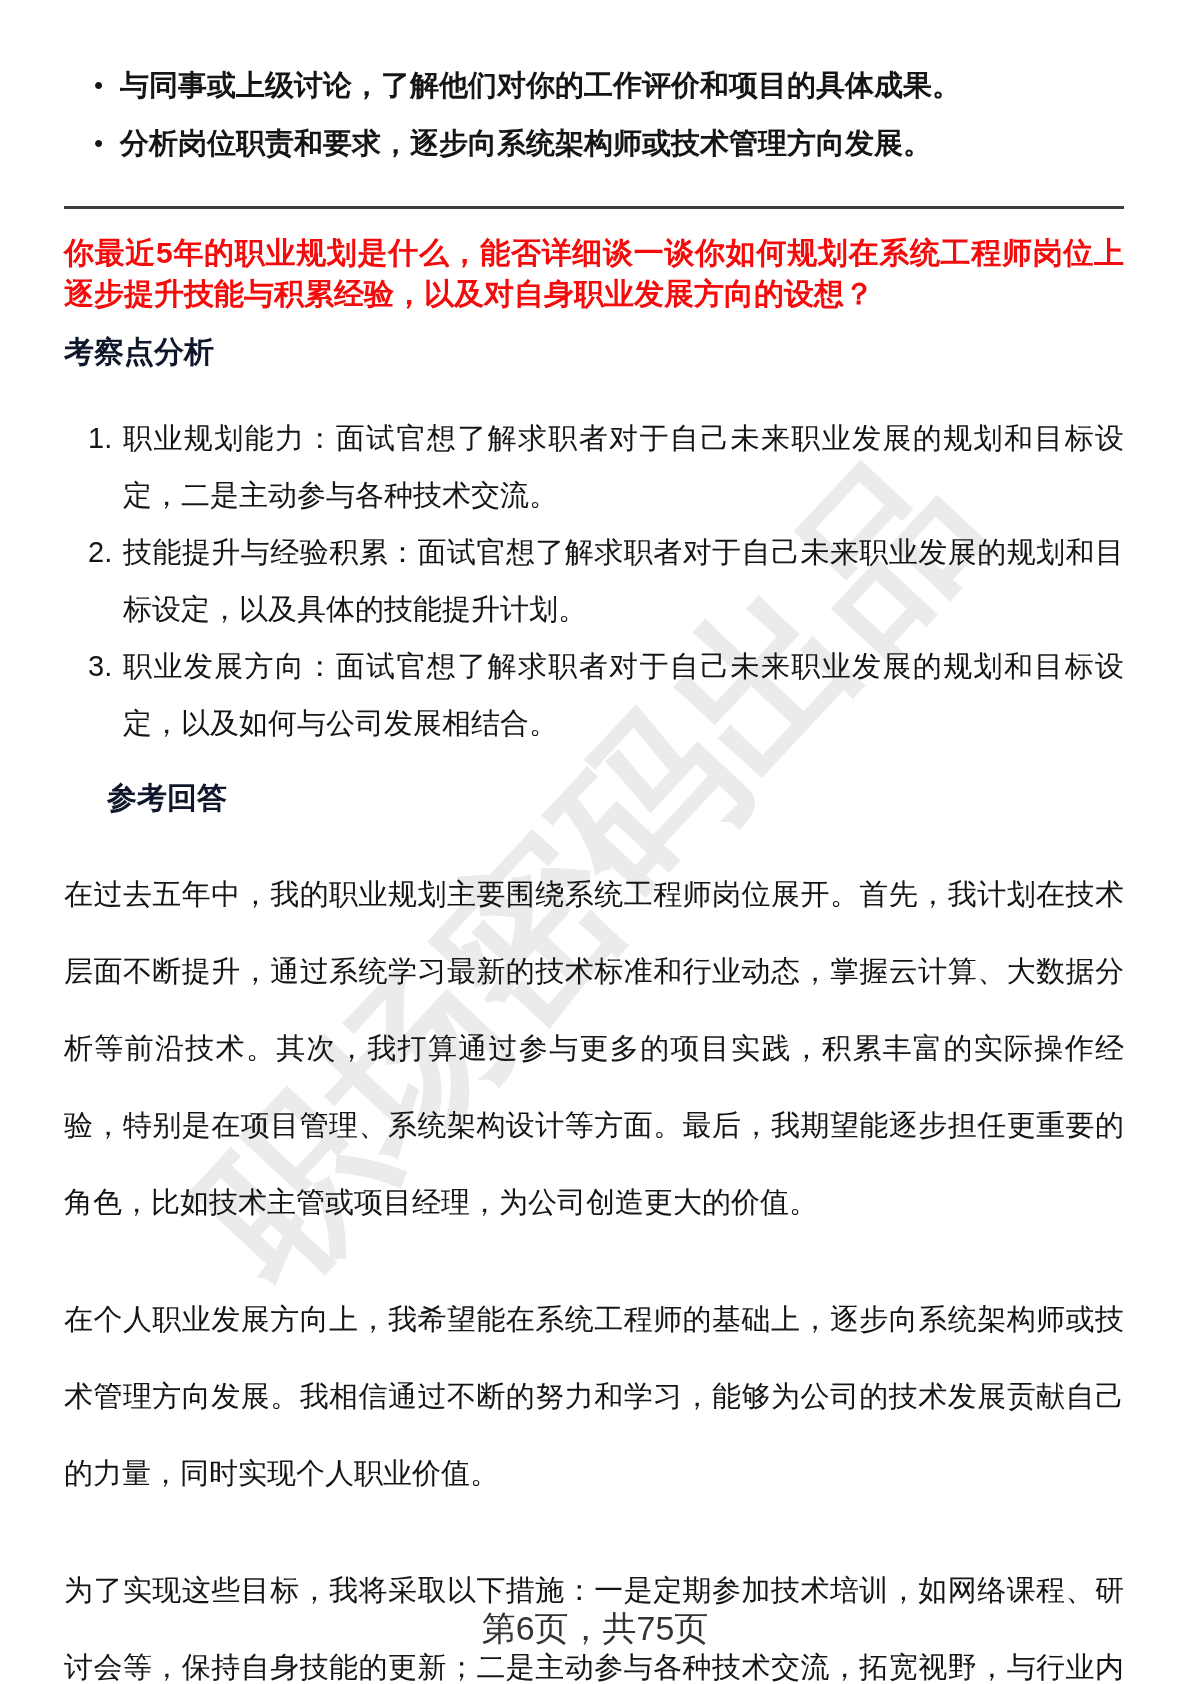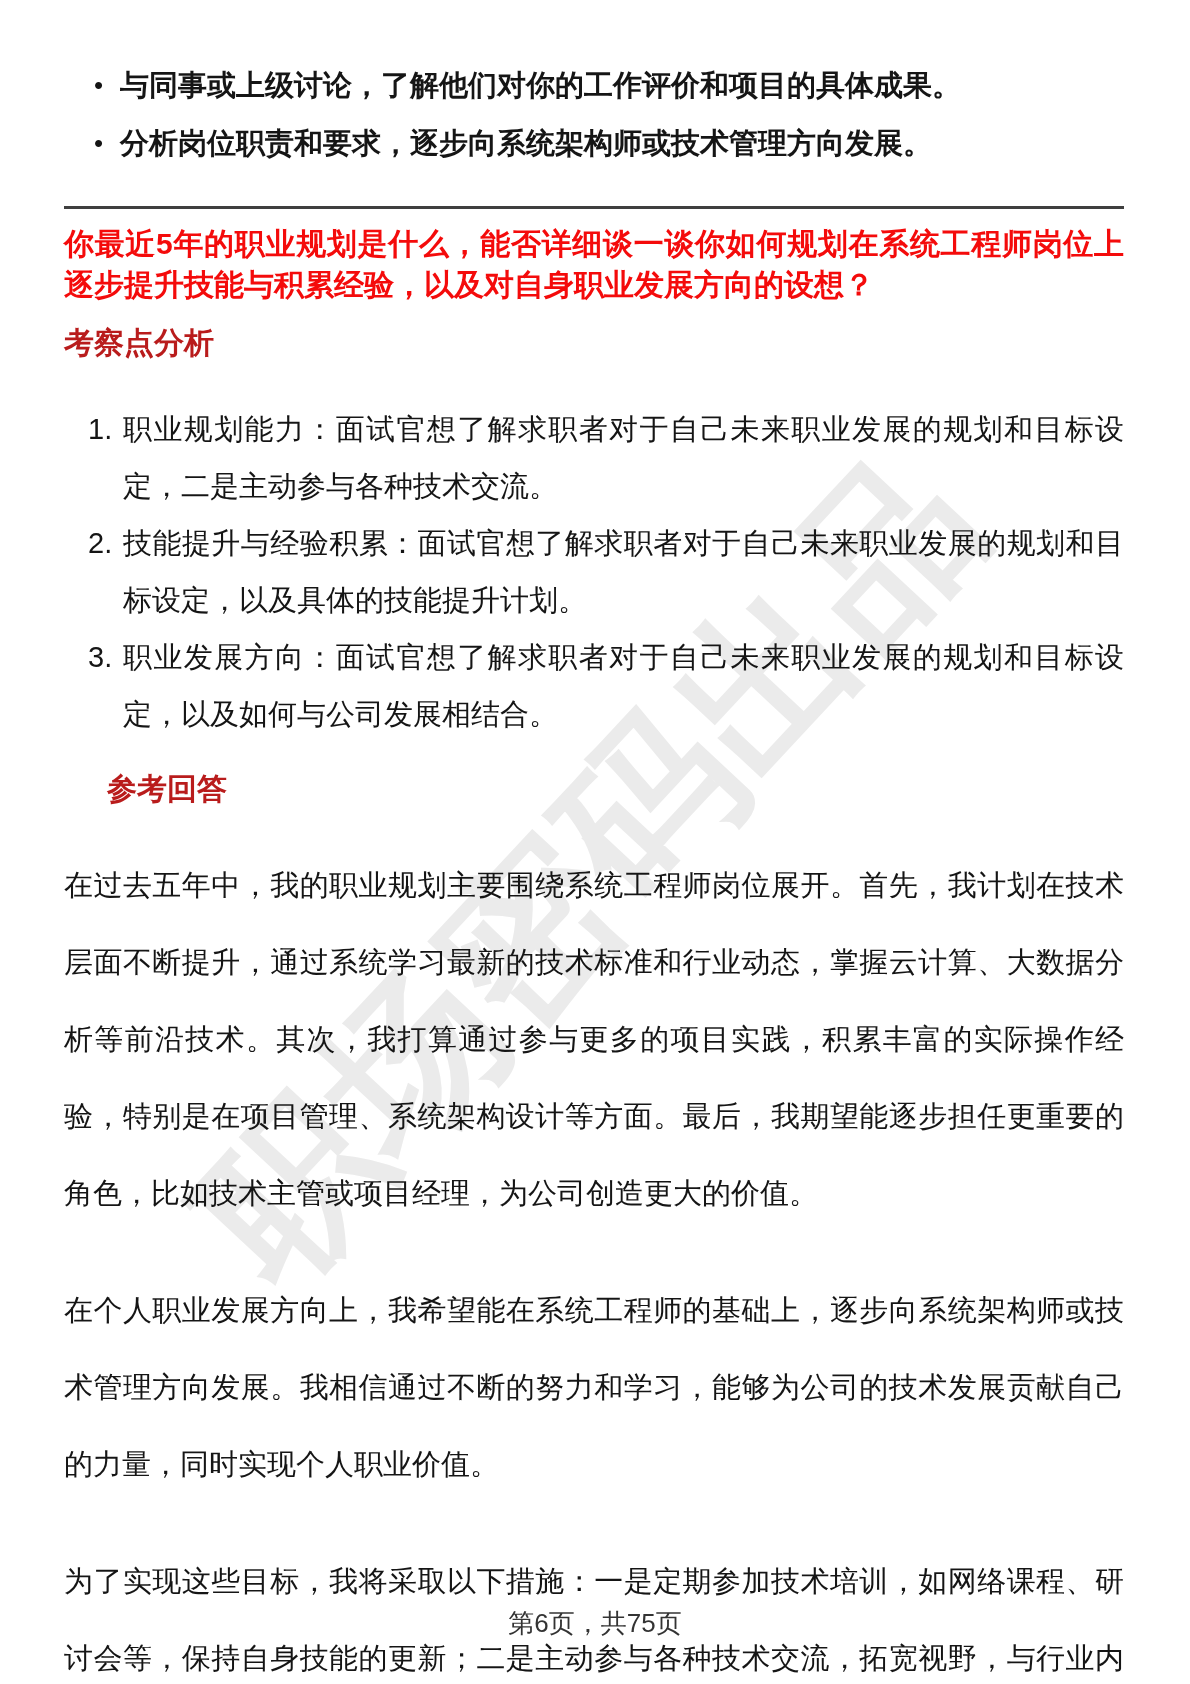--- a/index.html
+++ b/index.html
@@ -44,30 +44,30 @@
     flex: 0 0 26px;
     font-size: 26px;
   }
   .tip-text { flex: 1; font-weight: bold; }
   .divider {
     height: 3px;
     background: #3f3f3f;
     margin-top: 34px;
   }
   .question {
-    margin-top: 14px;
+    margin-top: 23px;
     color: #f40b0b;
     font-size: 30px;
     font-weight: 700;
     line-height: 41px;
     text-align: justify;
   }
   .red-heading {
     margin-top: 20px;
-    color: #b91c1c;
+    color: #0f172a;
     font-size: 30px;
     font-weight: 700;
     line-height: 36px;
   }
   .numbered-list { margin-top: 40px; }
   .numbered-item {
     display: flex;
     font-size: 29px;
     line-height: 57px;
   }
@@ -83,21 +83,21 @@
     font-size: 29px;
     line-height: 77px;
     text-align: justify;
   }
   .footer {
     position: absolute;
     left: 0;
     right: 0;
     top: 1606px;
     text-align: center;
-    font-size: 26px;
+    font-size: 34px;
     color: #333333;
     z-index: 1;
   }
 </style>
 </head>
 <body>
 
 <div class="watermark">职场密码出品</div>
 
 <div class="page">

